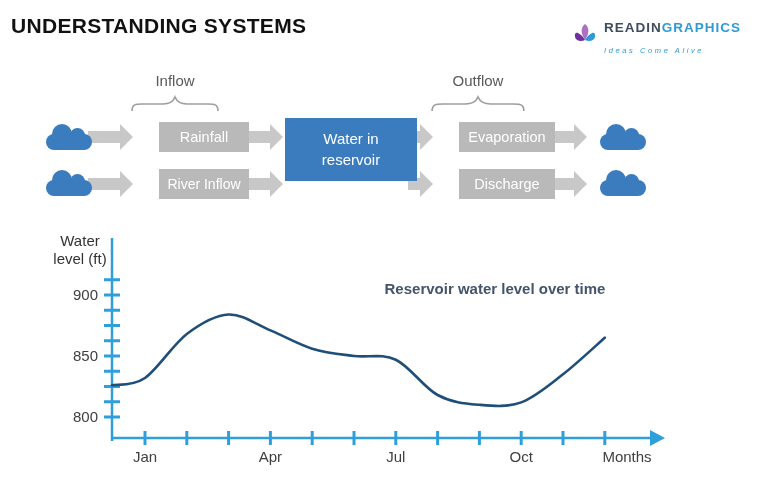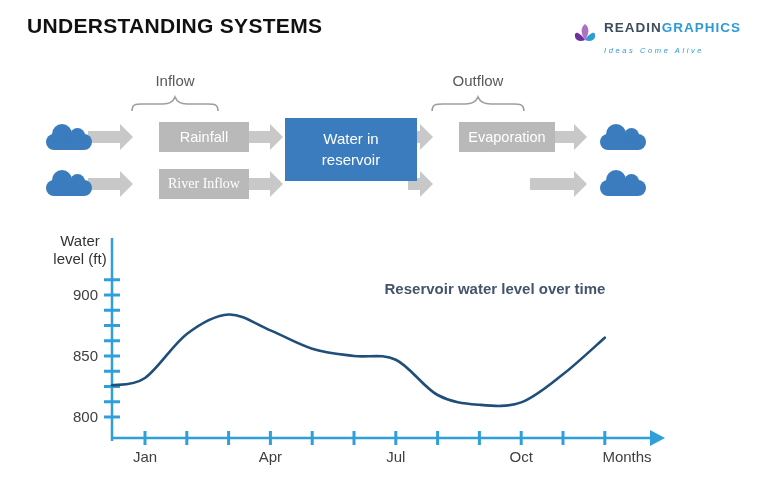--- a/index.html
+++ b/index.html
@@ -2,21 +2,21 @@
 <html><head>
 <meta charset="utf-8">
 <style>
   html,body{margin:0;padding:0;}
   body{
     width:768px;height:497px;position:relative;overflow:hidden;
     background:#ffffff;font-family:"Liberation Sans", sans-serif;
   }
   
   .page-title{
-    position:absolute;left:27px;top:14px;
+    position:absolute;left:11px;top:14px;
     font-size:21px;font-weight:800;color:#111;letter-spacing:.3px;
   }
   .logo{position:absolute;left:572px;top:20px;display:flex;align-items:flex-start;}
   .logo-icon{width:26px;height:26px;margin-right:6px;}
   .logo-text{display:flex;flex-direction:column;}
   .brand{font-size:13.5px;font-weight:700;letter-spacing:1px;line-height:15px;}
   .brand .dark{color:#3e4c60;}
   .brand .blue{color:#2e9bd5;}
   .tagline{font-size:7.5px;color:#2e9bd5;letter-spacing:2.6px;margin-top:11px;font-style:italic;}
   
@@ -103,23 +103,24 @@
   <div class="garrow" style="left:224px;top:131px;width:46px;"></div>
   <div class="garrow" style="left:408px;top:131px;width:12px;"></div>
   <div class="garrow" style="left:530px;top:131px;width:44px;"></div>
 
   <div class="garrow" style="left:88px;top:178px;width:32px;"></div>
   <div class="garrow" style="left:224px;top:178px;width:46px;"></div>
   <div class="garrow" style="left:408px;top:178px;width:12px;"></div>
   <div class="garrow" style="left:530px;top:178px;width:44px;"></div>
 
   <div class="gbox" style="left:130px;top:122px;width:90px;height:30px;">Rainfall</div>
-  <div class="gbox" style="left:130px;top:169px;width:90px;height:30px;font-size:14px;font-family:Liberation Serif, serif;">River Inflow</div>
+  <div class="gbox" style="left:130px;top:169px;width:90px;height:30px;font-size:14px;">River Inflow</div>
   <div class="bluebox" style="left:285px;top:118px;width:132px;height:63px;">Water in reservoir</div>
   <div class="gbox" style="left:430px;top:122px;width:96px;height:30px;">Evaporation</div>
+  <div class="gbox" style="left:430px;top:169px;width:96px;height:30px;">Discharge</div>
 </div>
 
 <svg id="chart" width="660" height="262">
     <line x1="62" y1="10" x2="62" y2="213" stroke="#2e9fda" stroke-width="2.5"></line>
     <line x1="62" y1="210" x2="600" y2="210" stroke="#2e9fda" stroke-width="2.5"></line>
     <polygon points="600,202 615,210 600,218" fill="#2e9fda"></polygon>
     <line x1="54" y1="189" x2="70" y2="189" stroke="#2e9fda" stroke-width="3"></line>
     <line x1="54" y1="173.75" x2="70" y2="173.75" stroke="#2e9fda" stroke-width="3"></line>
     <line x1="54" y1="158.5" x2="70" y2="158.5" stroke="#2e9fda" stroke-width="3"></line>
     <line x1="54" y1="143.25" x2="70" y2="143.25" stroke="#2e9fda" stroke-width="3"></line>

